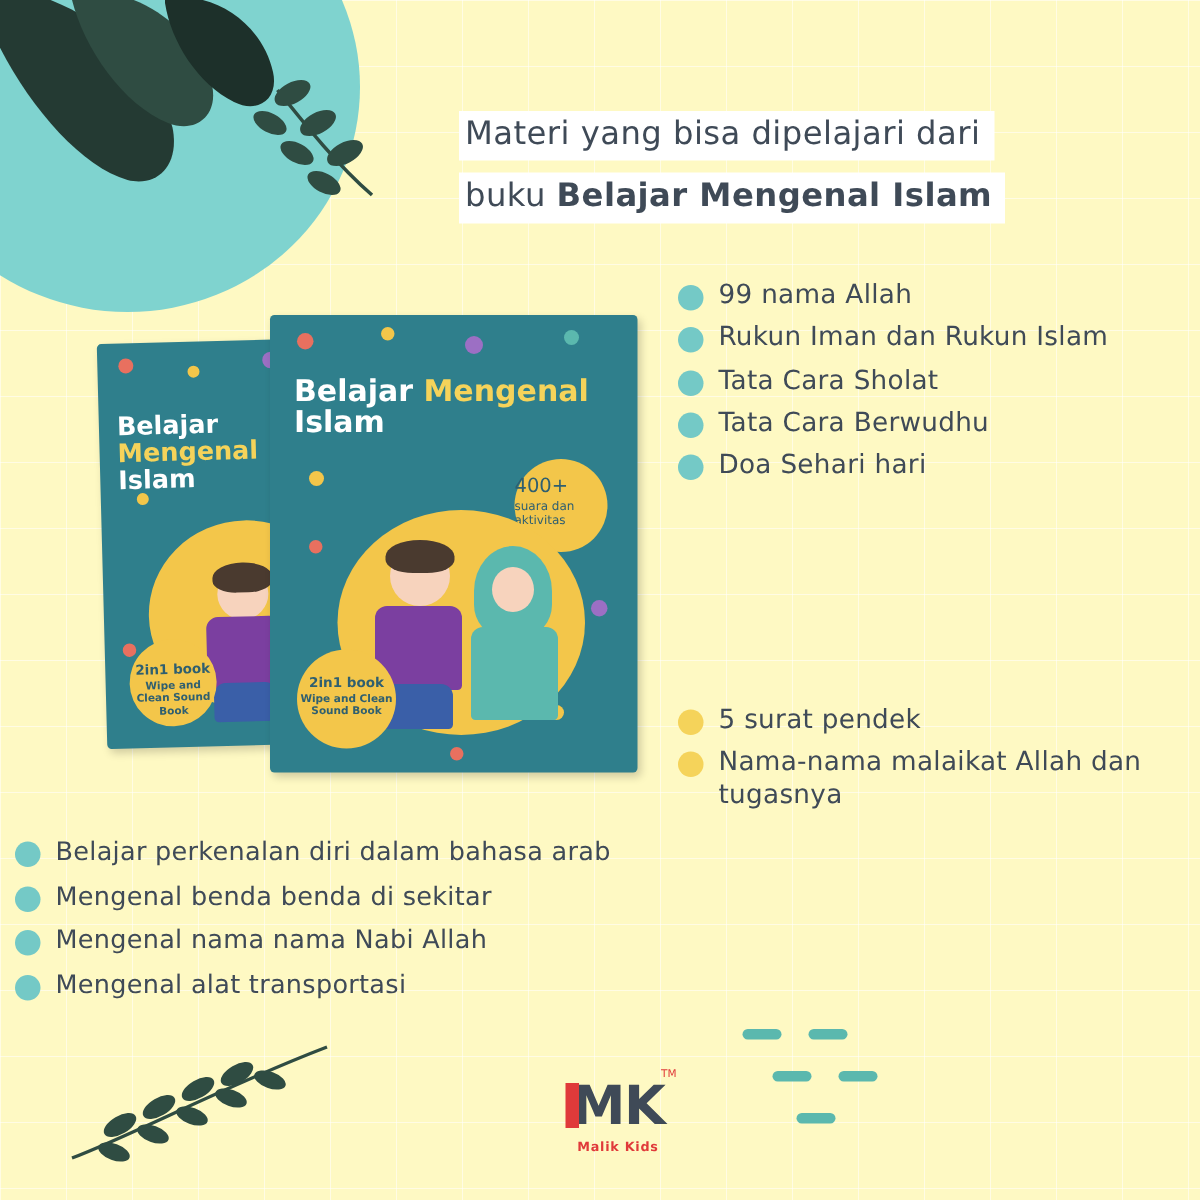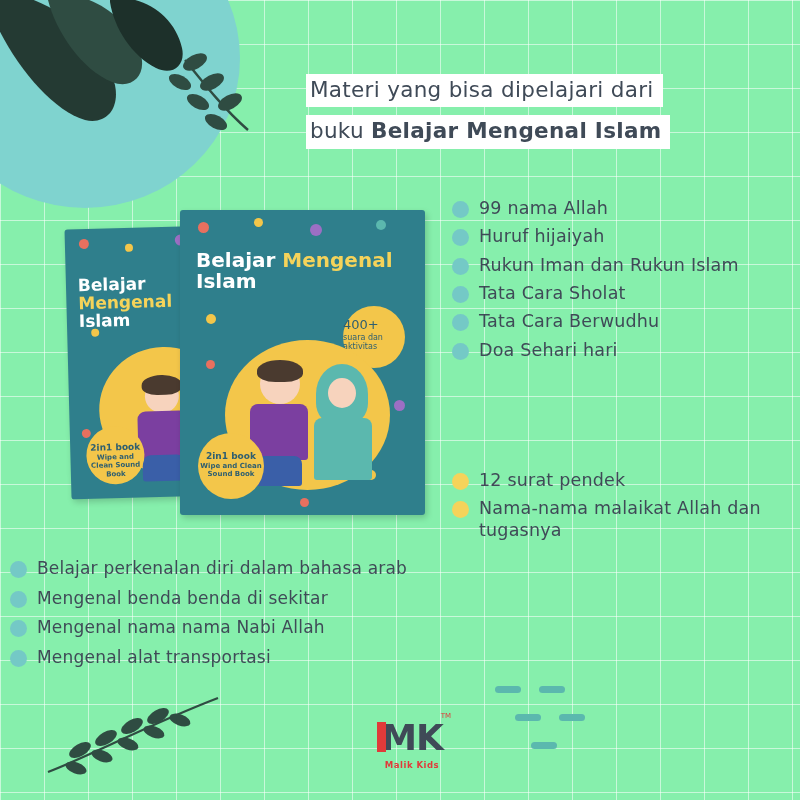--- a/index.html
+++ b/index.html
@@ -8,21 +8,21 @@
     background: #ffffff;
   }
   body {
     font-family: "DejaVu Sans", sans-serif;
   }
   .poster {
     position: relative;
     width: 800px;
     height: 800px;
     overflow: hidden;
-    background: #86efac;
+    background: #fef9c3;
   }
   
   .grid {
     position: absolute;
     inset: 0;
     background-image:
       linear-gradient(to right, rgba(255,255,255,0.55) 1px, transparent 1px),
       linear-gradient(to bottom, rgba(255,255,255,0.55) 1px, transparent 1px);
     background-size: 44px 44px;
     pointer-events: none;
@@ -102,21 +102,21 @@
   }
   .dot.teal { background: #74c9c6; }
   .dot.yellow { background: #f5d35a; }
   .txt {
     color: #3f4a57;
     font-size: 17.5px;
     line-height: 1.22;
     letter-spacing: 0.2px;
   }
 
-  #list-main { left: 452px; top: 198px; width: 345px; }
+  #list-main { left: 452px; top: 187px; width: 345px; }
   #list-main .item { margin-bottom: 7px; }
   #list-yellow-top { left: 452px; top: 470px; width: 345px; }
   #list-yellow-top .item { margin-bottom: 7px; }
   #list-yellow-bottom { left: 452px; top: 576px; width: 345px; }
   #list-yellow-bottom .item { margin-bottom: 10px; }
   #list-left { left: 10px; top: 558px; width: 430px; }
   #list-left .item { margin-bottom: 9px; }
   #list-left .txt { font-size: 17px; }
 
   
@@ -347,44 +347,40 @@
     </div>
   </div>
 
   <div class="list" id="list-main">
     <div class="item">
         <span class="dot teal"></span>
         <span class="txt">99 nama Allah</span>
       </div>
     <div class="item">
         <span class="dot teal"></span>
-        <span class="txt">Huruf hijaiyah</span>
-      </div>
-    <div class="item">
-        <span class="dot teal"></span>
         <span class="txt">Rukun Iman dan Rukun Islam</span>
       </div>
     <div class="item">
         <span class="dot teal"></span>
         <span class="txt">Tata Cara Sholat</span>
       </div>
     <div class="item">
         <span class="dot teal"></span>
         <span class="txt">Tata Cara Berwudhu</span>
       </div>
     <div class="item">
         <span class="dot teal"></span>
         <span class="txt">Doa Sehari hari</span>
       </div>
   </div>
 
   <div class="list" id="list-yellow-top">
     <div class="item">
         <span class="dot yellow"></span>
-        <span class="txt">12 surat pendek</span>
+        <span class="txt">5 surat pendek</span>
       </div>
     <div class="item">
         <span class="dot yellow"></span>
         <span class="txt">Nama-nama malaikat Allah dan tugasnya</span>
       </div>
   </div>
 
 
   <div class="list" id="list-left">
     <div class="item">

